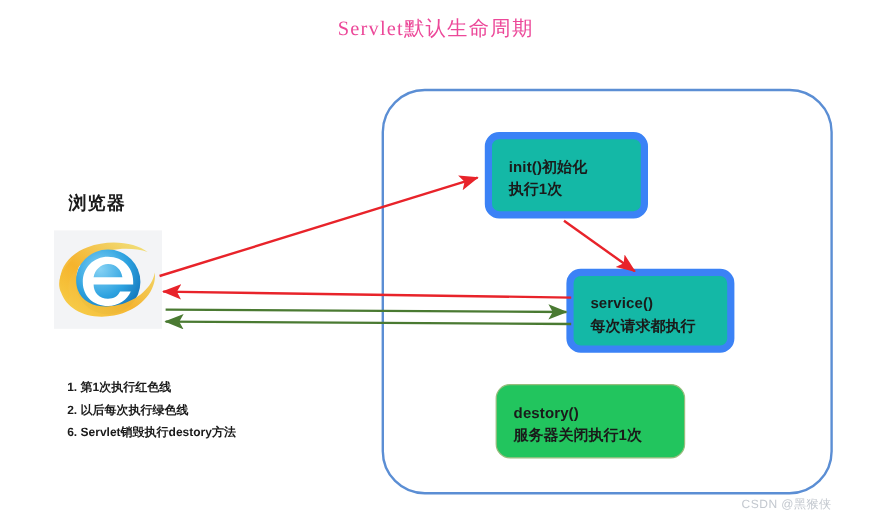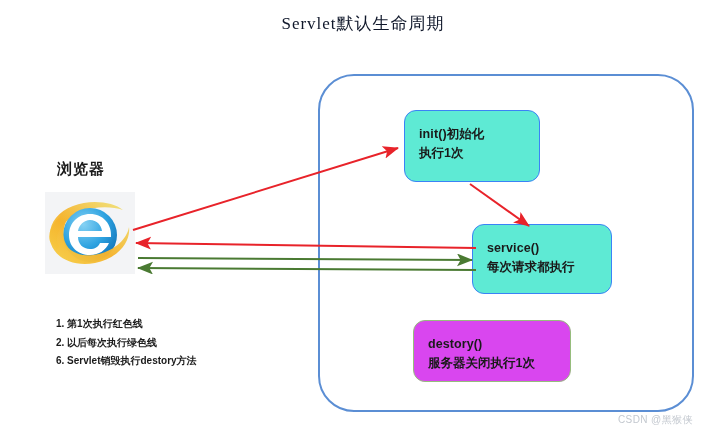--- a/index.html
+++ b/index.html
@@ -19,21 +19,21 @@
   
   #diagram-title {
     position: absolute;
     left: 0;
     top: 12px;
     width: 726px;
     text-align: center;
     font-family: "Liberation Serif", "DejaVu Serif", serif;
     font-size: 17px;
     letter-spacing: 1px;
-    color: #0f172a;
+    color: #ec4899;
     white-space: nowrap;
   }
 
   
   #browser-label {
     position: absolute;
     left: 57px;
     top: 160px;
     font-size: 15px;
     font-weight: bold;
@@ -75,25 +75,25 @@
     color: #1a1a1a;
   }
   .node .code {
     font-weight: bold;
     letter-spacing: 0.1px;
   }
   .node .desc {
     font-weight: bold;
   }
   .node-orange {
-    background: #5eead4;
-    border: 1px solid #3b82f6;
+    background: #14b8a6;
+    border: 6px solid #3b82f6;
   }
   .node-green {
-    background: #d946ef;
+    background: #22c55e;
     border: 1px solid #96bd7c;
   }
   #node-init   { left: 404px; top: 110px; width: 136px; height: 72px; }
   #node-service{ left: 472px; top: 224px; width: 140px; height: 70px; }
   #node-destory{ left: 413px; top: 320px; width: 158px; height: 62px; }
 
   
   #legend {
     position: absolute;
     left: 56px;

